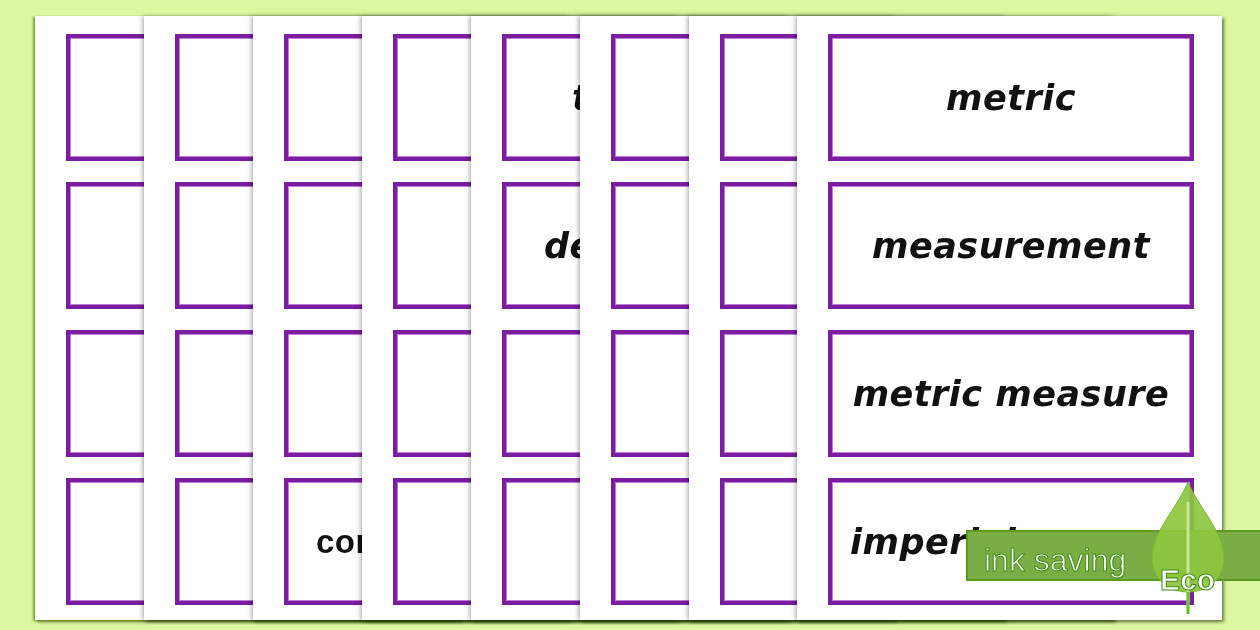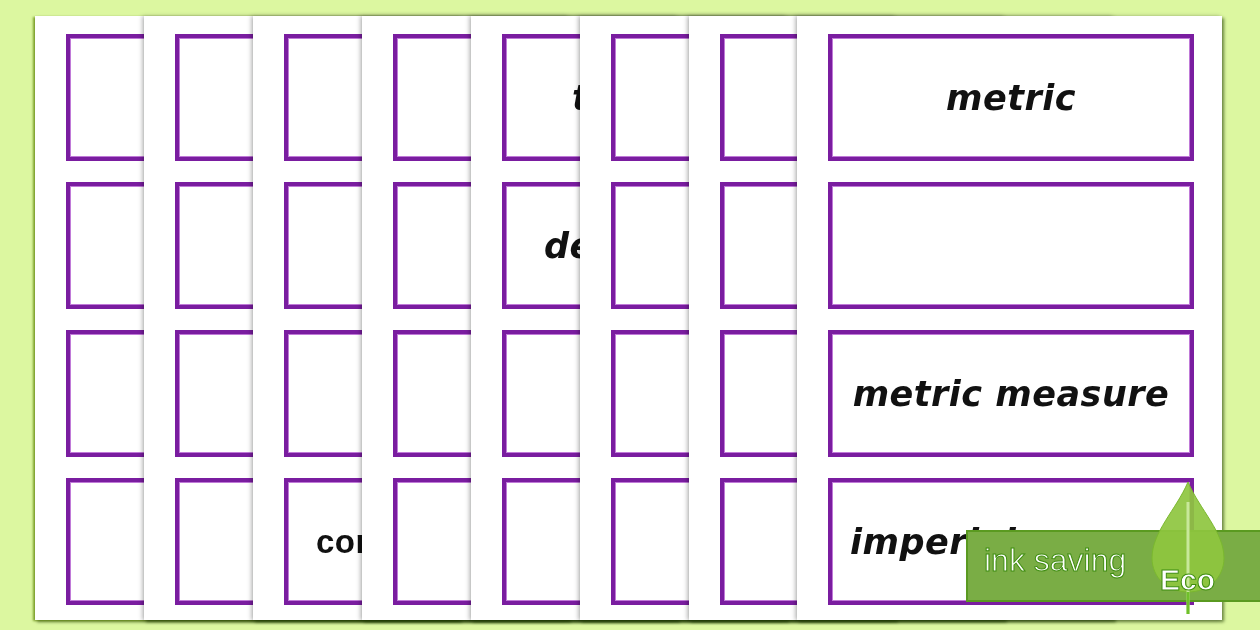--- a/index.html
+++ b/index.html
@@ -5,21 +5,21 @@
   html,body{margin:0;padding:0;}
   body{width:1260px;height:630px;background:#dcf7a0;position:relative;overflow:hidden;font-family:"DejaVu Sans","Liberation Sans",sans-serif;}
   .page{position:absolute;top:16px;width:425px;height:604px;background:#fff;
         box-shadow:2px 2px 3px rgba(30,60,0,0.6), -2px 0 4px rgba(0,0,0,0.25);}
   .page.first{box-shadow:-2px 1px 2px rgba(90,130,0,0.7), 2px 2px 3px rgba(30,60,0,0.6);}
   .card{position:absolute;left:31px;width:358px;height:119px;border:4px solid #7a1da0;
         box-shadow:inset 0 0 0 1px #c07ad8;box-sizing:content-box;
         display:flex;align-items:center;justify-content:center;text-align:center;}
   .card span{font-weight:bold;font-size:35px;line-height:50px;color:#111;font-style:italic;letter-spacing:0.5px;}
   .r0{top:18px}.r1{top:166px}.r2{top:314px}.r3{top:462px}
-  .eco{position:absolute;left:966px;top:530px;width:294px;height:72px;background:#7aad45;
+  .eco{position:absolute;left:966px;top:530px;width:294px;height:51px;background:#7aad45;
        border:2px solid #5a9a20;border-right:none;box-sizing:border-box;}
   .eco-text{position:absolute;left:16px;top:10px;font-family:"Liberation Sans",sans-serif;font-size:32px;color:#fff;
        -webkit-text-stroke:1px #3f8d10;}
   .leaf{position:absolute;left:1148px;top:480px;width:80px;height:136px;}
   .leaf-text{position:absolute;left:1160px;top:543px;font-family:"Liberation Sans",sans-serif;font-weight:bold;font-size:30px;color:#fff;margin-top:20px;-webkit-text-stroke:1px #3f8d10;}
 </style>
 </head>
 <body>
 
 <div class="page first" style="left:35px">
@@ -68,20 +68,21 @@
   <div class="card r0"></div>
   <div class="card r1"></div>
   <div class="card r2"></div>
   <div class="card r3"></div>
 </div>
 <div class="page" style="left:797px">
   <div class="card r0">
     <span>metric</span>
   </div>
   <div class="card r1" style="flex-direction:column">
+    <span>measurement</span>
   </div>
   <div class="card r2">
     <span>metric measure</span>
   </div>
   <div class="card r3" style="justify-content:flex-start">
     <span style="margin-left:18px">imperial</span>
   </div>
 </div>
 
 <div class="eco">

